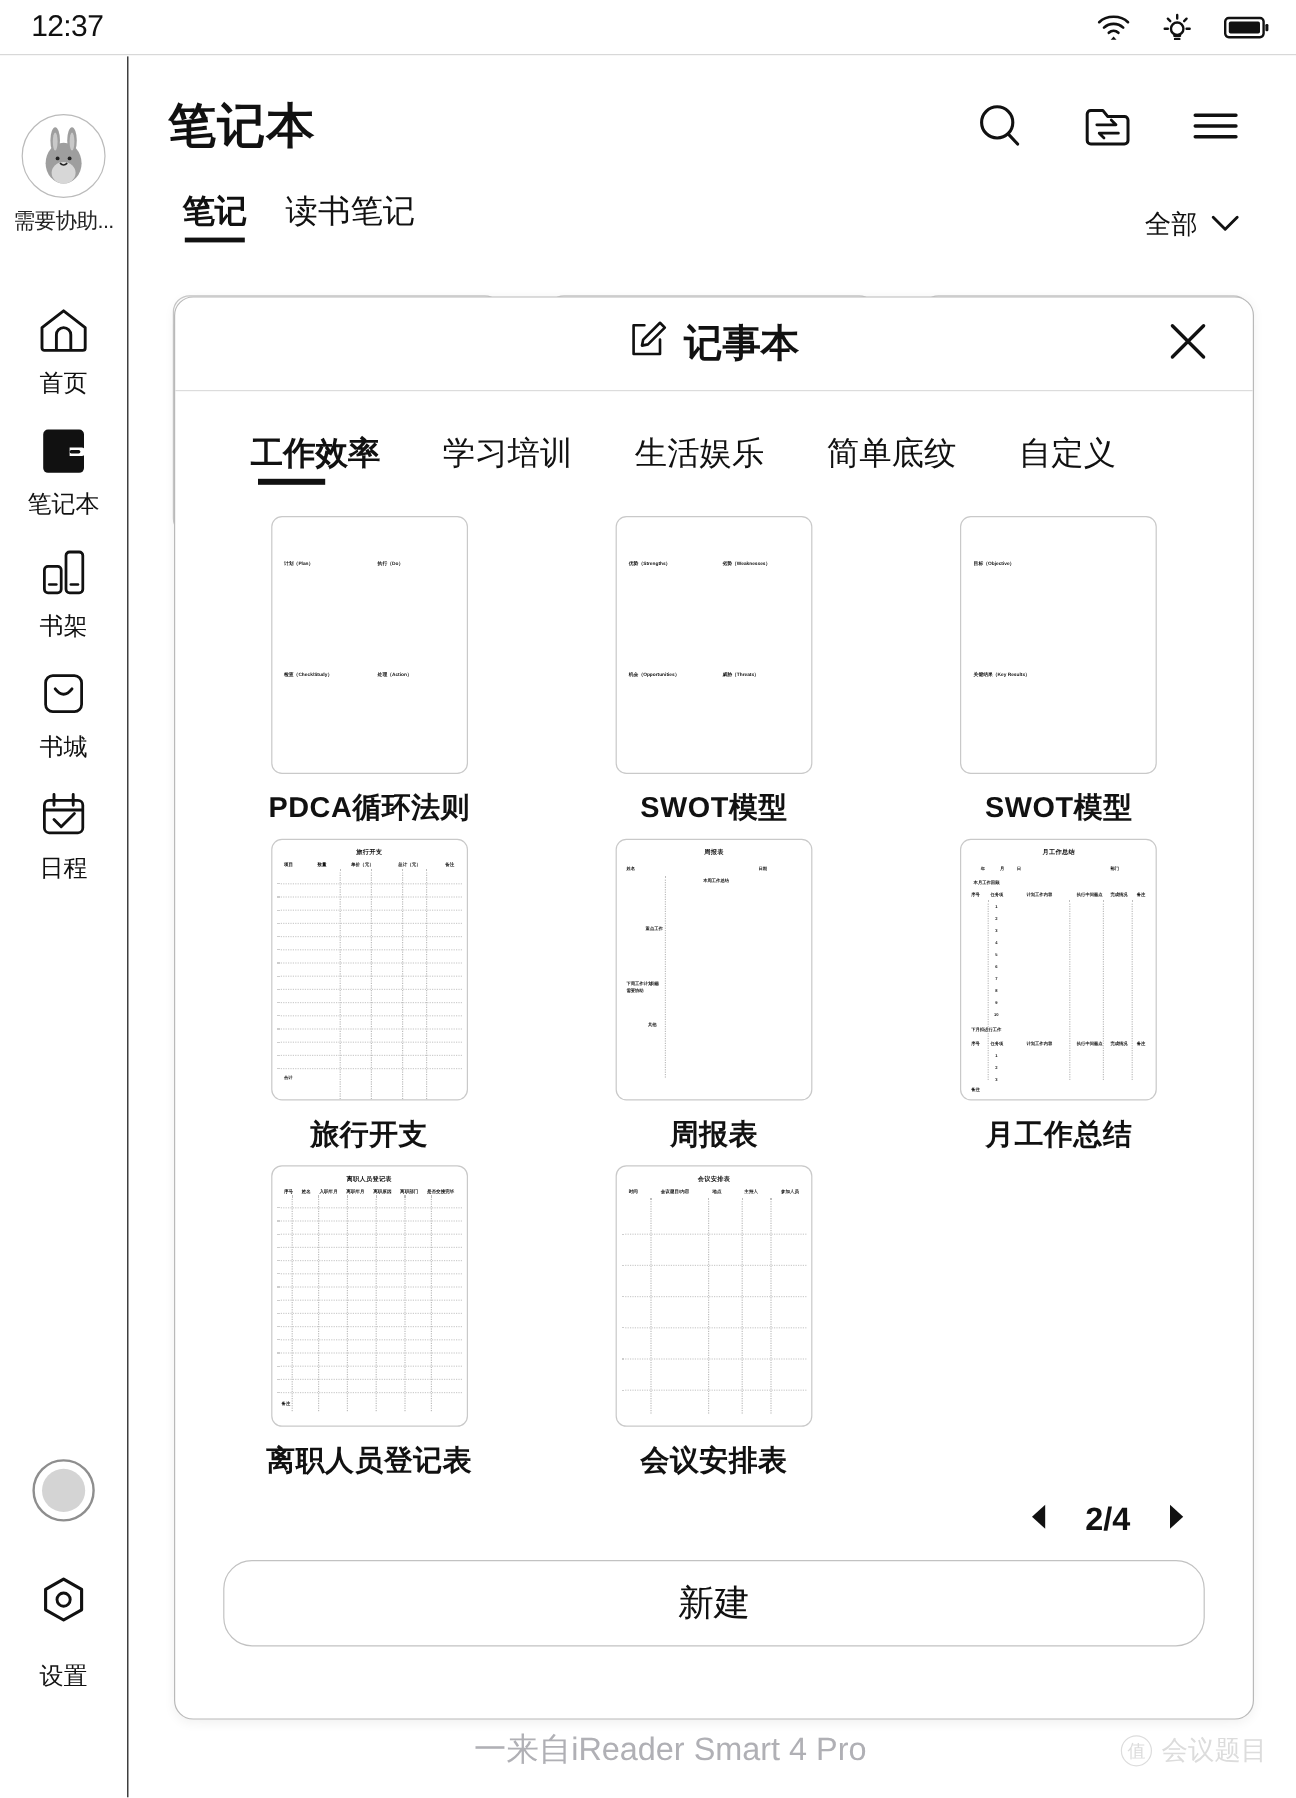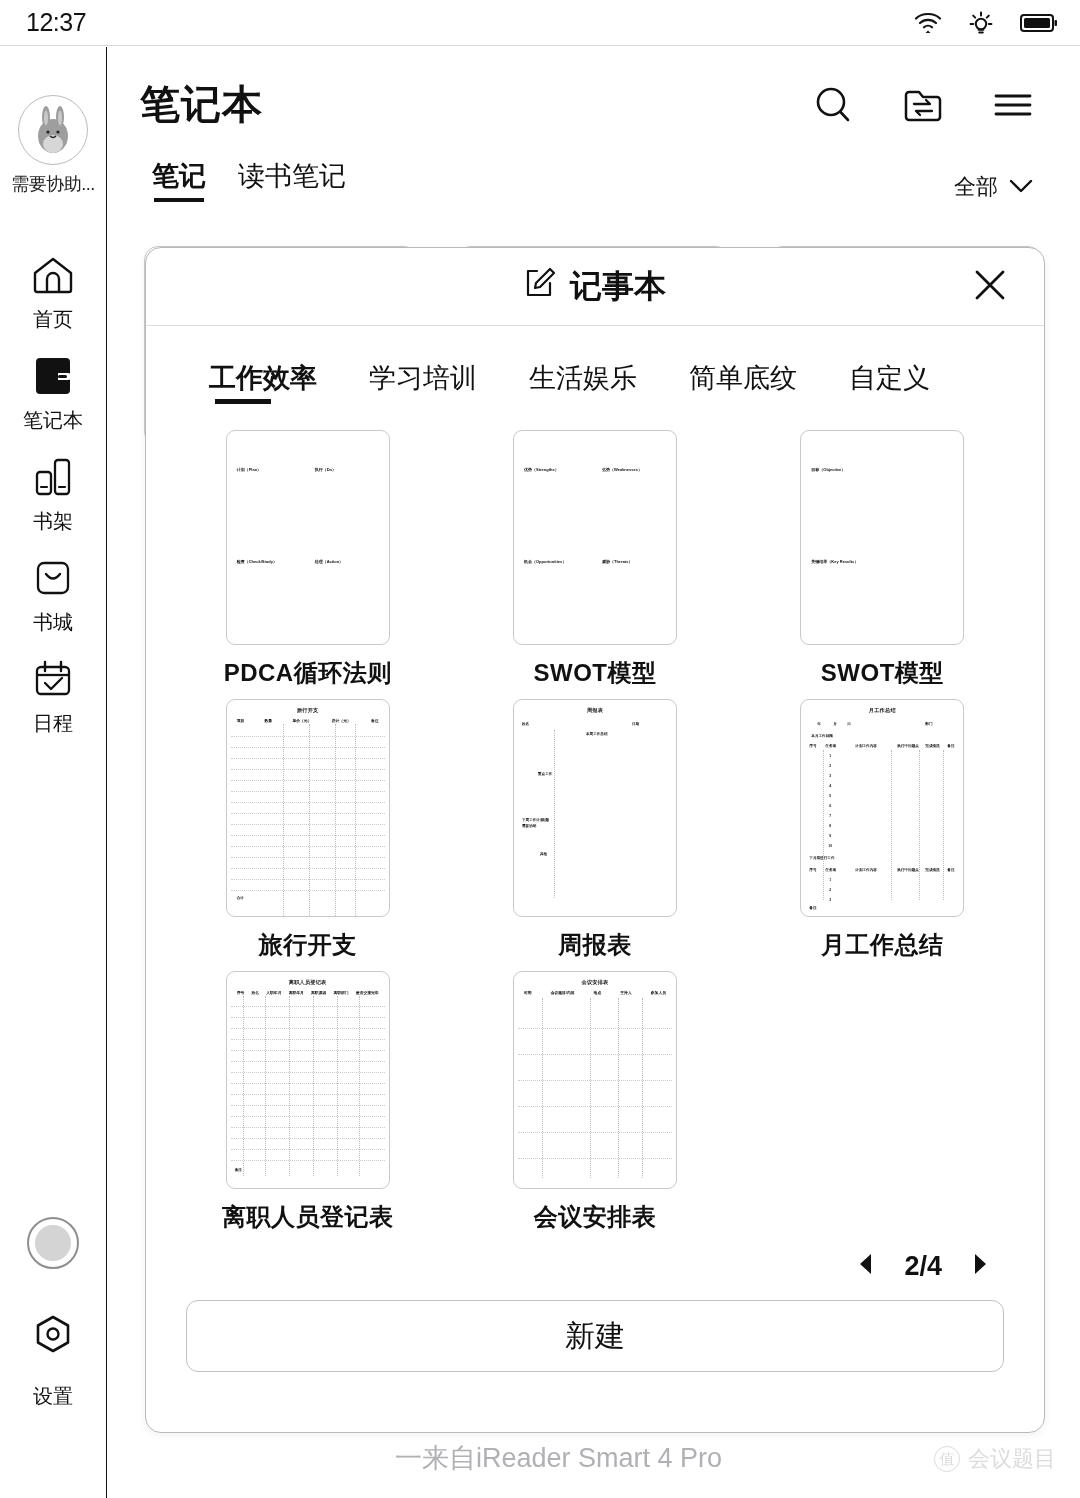--- a/index.html
+++ b/index.html
@@ -138,21 +138,21 @@
   .mt-lbl { position: absolute; font-size: 3.6px; font-weight: bold; white-space: nowrap; }
 
   .pager {
     display: flex; align-items: flex-end; justify-content: flex-end;
     gap: 28px; padding: 18px 54px 0 0; font-size: 27px; font-weight: bold;
   }
   .pager .arw { font-size: 22px; }
 
   .newbtn {
     margin: 18px 40px 0 40px; height: 72px;
-    border: 1.5px solid #c2c2c2; border-radius: 12px;
+    border: 1.5px solid #c2c2c2; border-radius: 24px;
     display: flex; align-items: center; justify-content: center;
     font-size: 30px; background: #fff;
   }
 
   
   .watermark {
     position: absolute; left: 395px; bottom: 22px;
     font-size: 27px; color: #b0b0b5; letter-spacing: 0px;
   }
   .smzdm {

